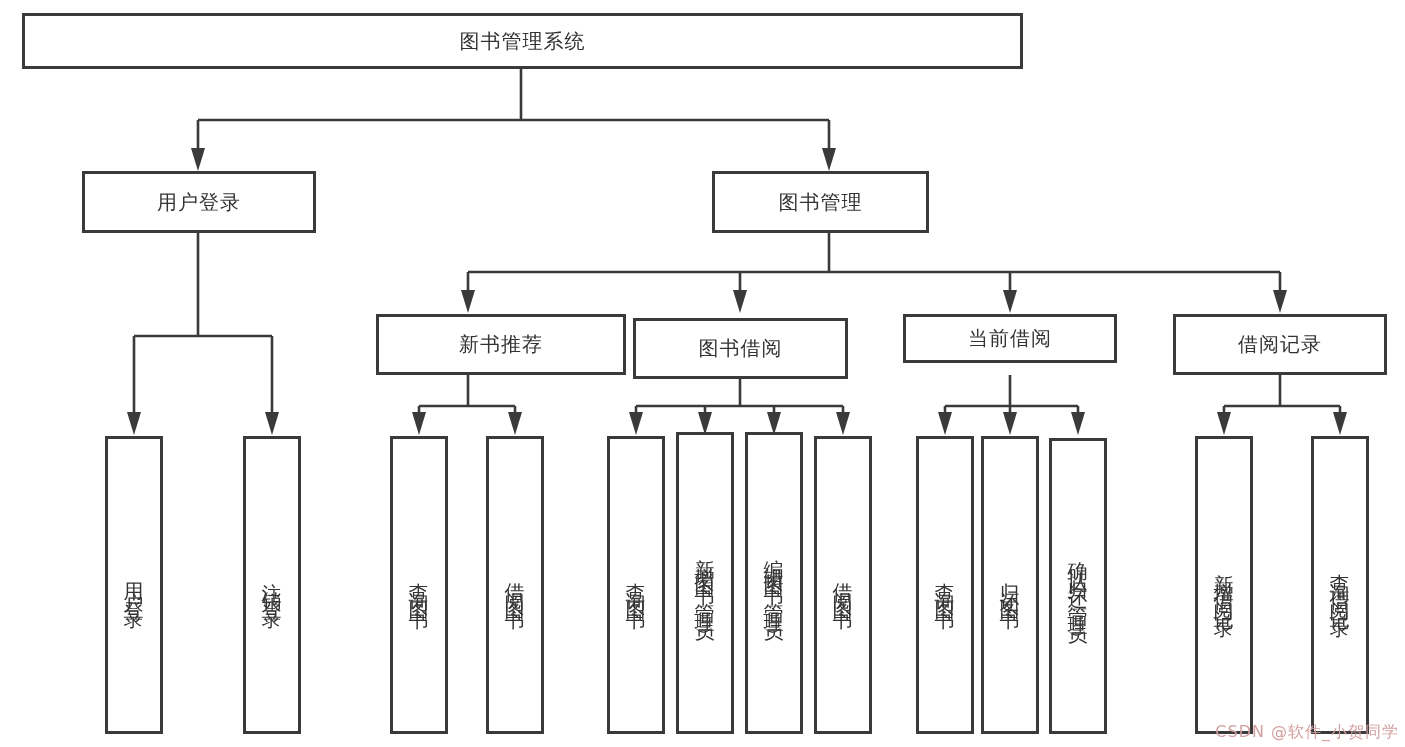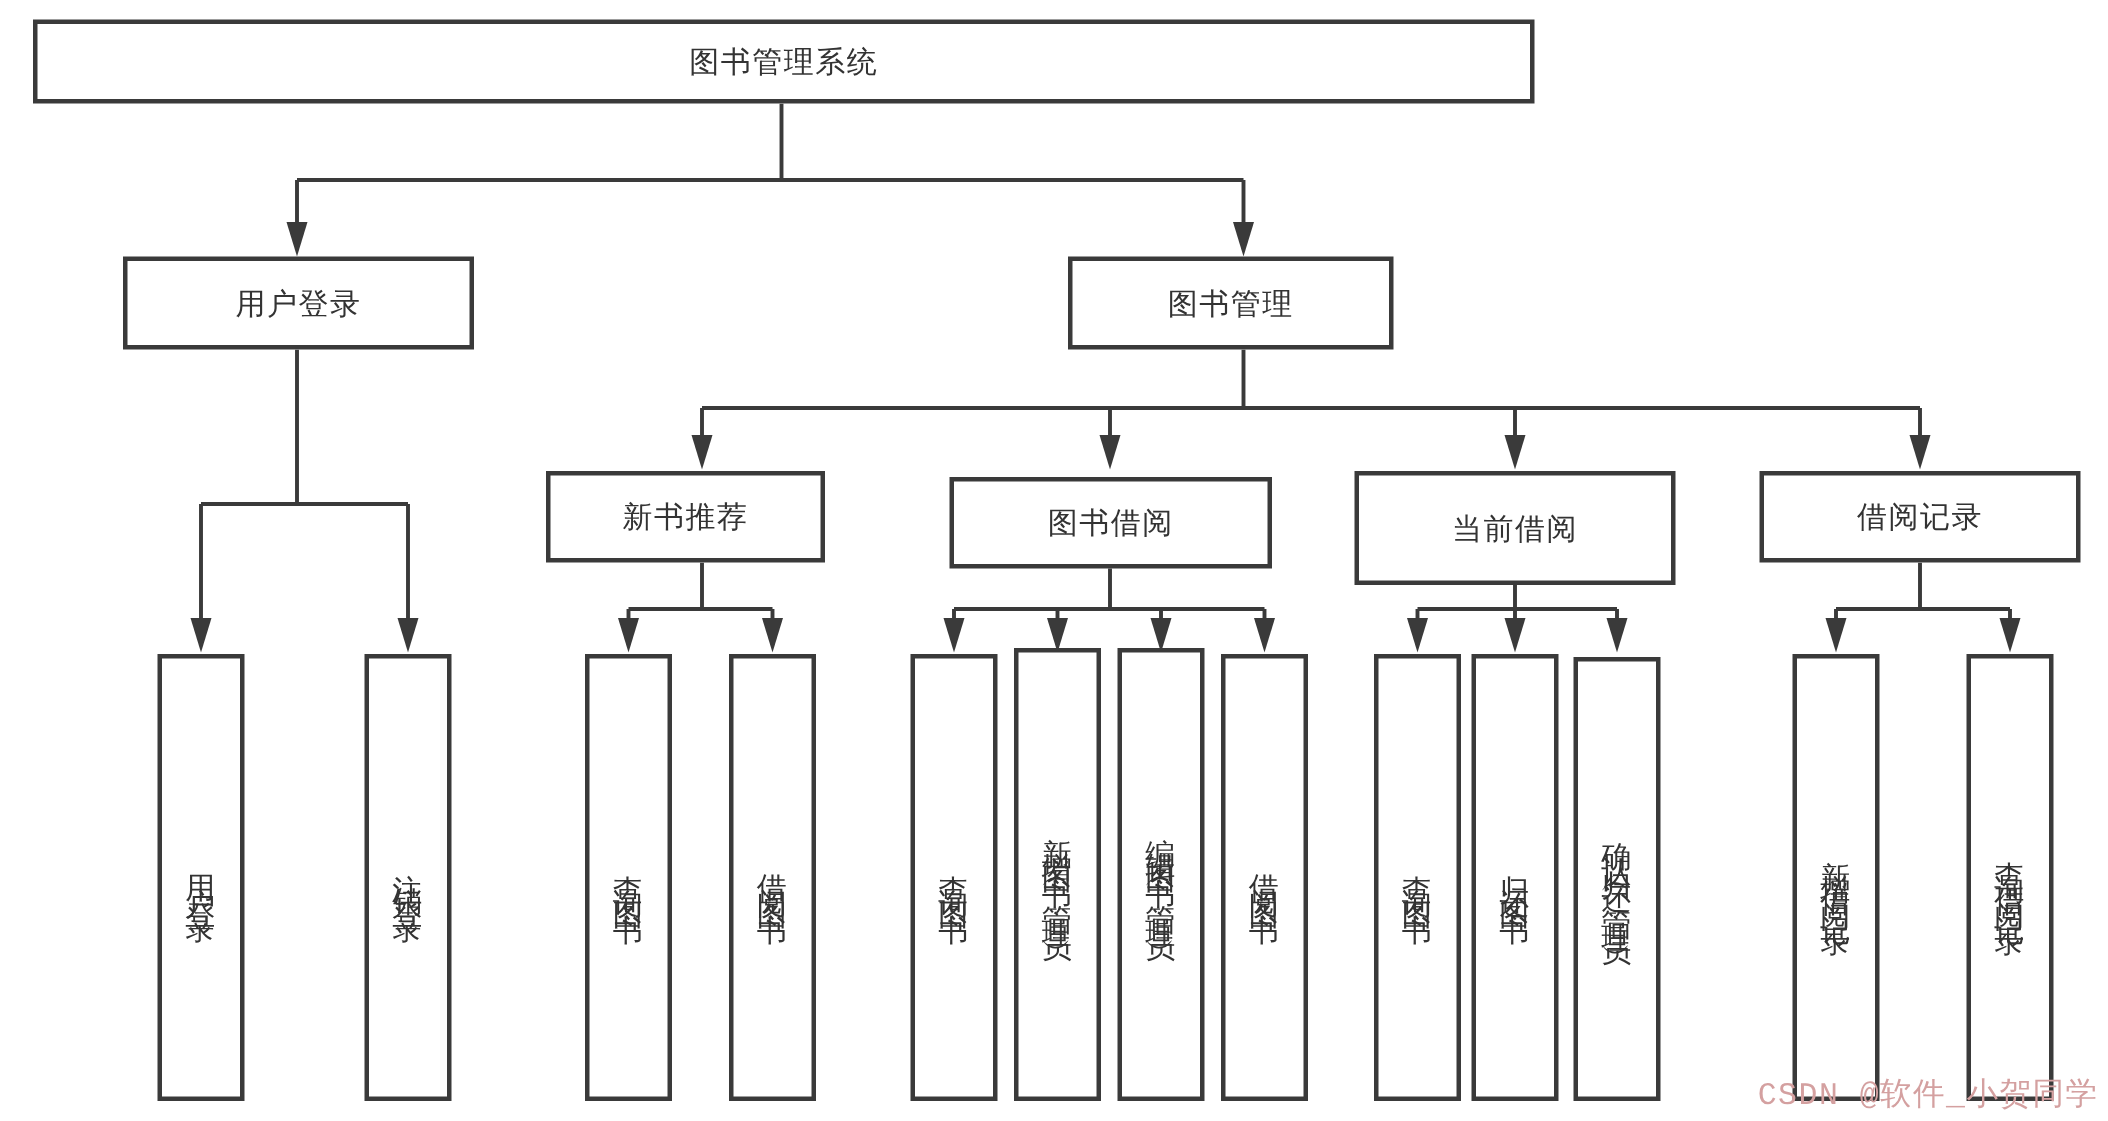--- a/index.html
+++ b/index.html
@@ -33,26 +33,25 @@
   .h{letter-spacing:1px;}
   .v{
     writing-mode:vertical-rl;
     letter-spacing:9px;
     line-height:1;
     font-size:20px;
   }
   #watermark{
     position:absolute;
     right:6px;bottom:4px;
-    font-size:21px;
+    font-size:16px;
     color:var(--wm);
     letter-spacing:1px;
     white-space:nowrap;
     pointer-events:none;
-    font-family:Liberation Mono, monospace;
   }
 </style>
 </head>
 <body>
 
 <div id="stage">
 
   <svg id="wires" viewBox="0 0 1405 747" xmlns="http://www.w3.org/2000/svg">
 
     <g>
@@ -101,23 +100,23 @@
       <polygon points="1217,412 1231,412 1224,435"></polygon>
       <polygon points="1333,412 1347,412 1340,435"></polygon>
     </g>
   </svg>
 
   <div class="node h" style="left:22px;top:13px;width:1001px;height:56px">图书管理系统</div>
 
   <div class="node h" style="left:82px;top:171px;width:234px;height:62px">用户登录</div>
   <div class="node h" style="left:712px;top:171px;width:217px;height:62px">图书管理</div>
 
-  <div class="node h" style="left:364px;top:314px;width:186px;height:61px">新书推荐</div>
+  <div class="node h" style="left:376px;top:314px;width:250px;height:61px">新书推荐</div>
   <div class="node h" style="left:633px;top:318px;width:215px;height:61px">图书借阅</div>
-  <div class="node h" style="left:903px;top:314px;width:214px;height:76px">当前借阅</div>
+  <div class="node h" style="left:903px;top:314px;width:214px;height:49px">当前借阅</div>
   <div class="node h" style="left:1173px;top:314px;width:214px;height:61px">借阅记录</div>
 
   <div class="node v" style="left:105px;top:436px;width:58px;height:298px">用户登录</div>
   <div class="node v" style="left:243px;top:436px;width:58px;height:298px">注销登录</div>
 
   <div class="node v" style="left:390px;top:436px;width:58px;height:298px">查询图书</div>
   <div class="node v" style="left:486px;top:436px;width:58px;height:298px">借阅图书</div>
 
   <div class="node v" style="left:607px;top:436px;width:58px;height:298px">查询图书</div>
   <div class="node v" style="left:676px;top:432px;width:58px;height:302px">新增图书（管理员）</div>

